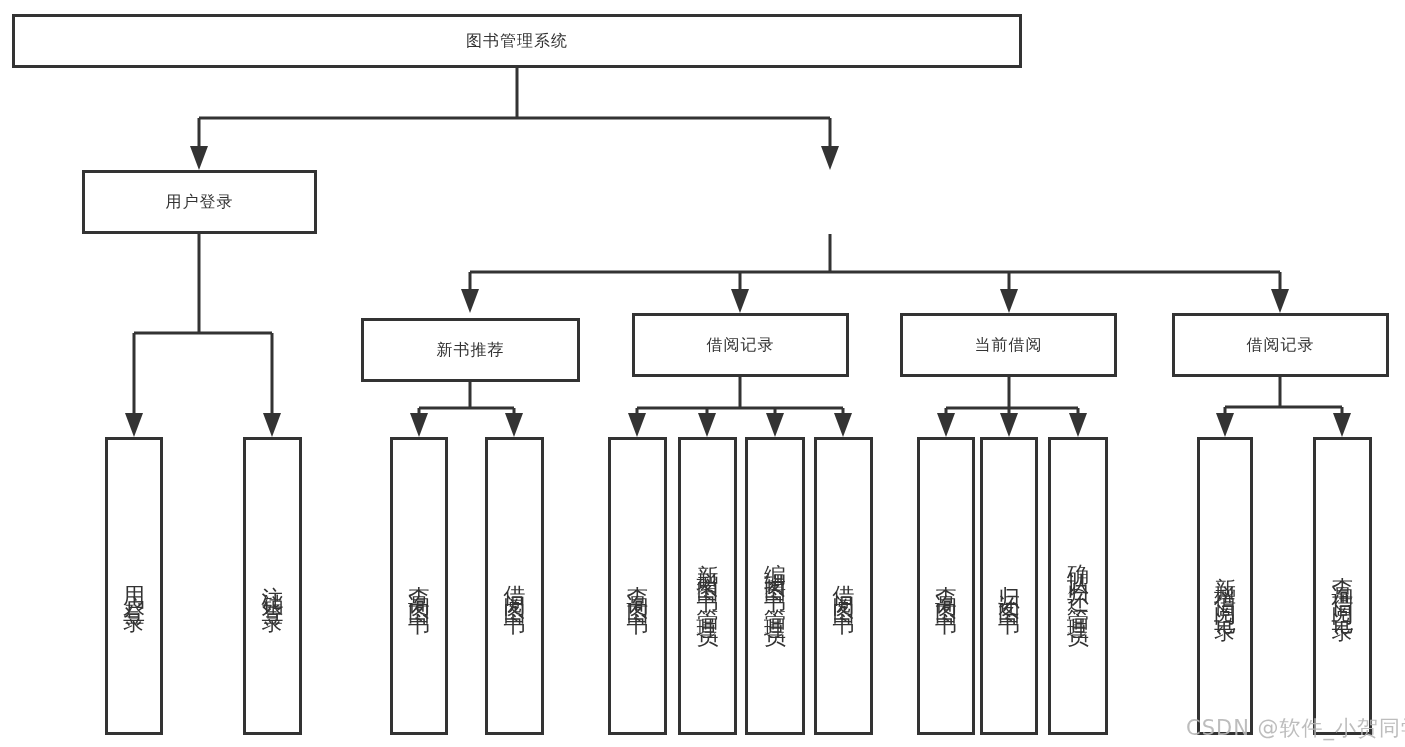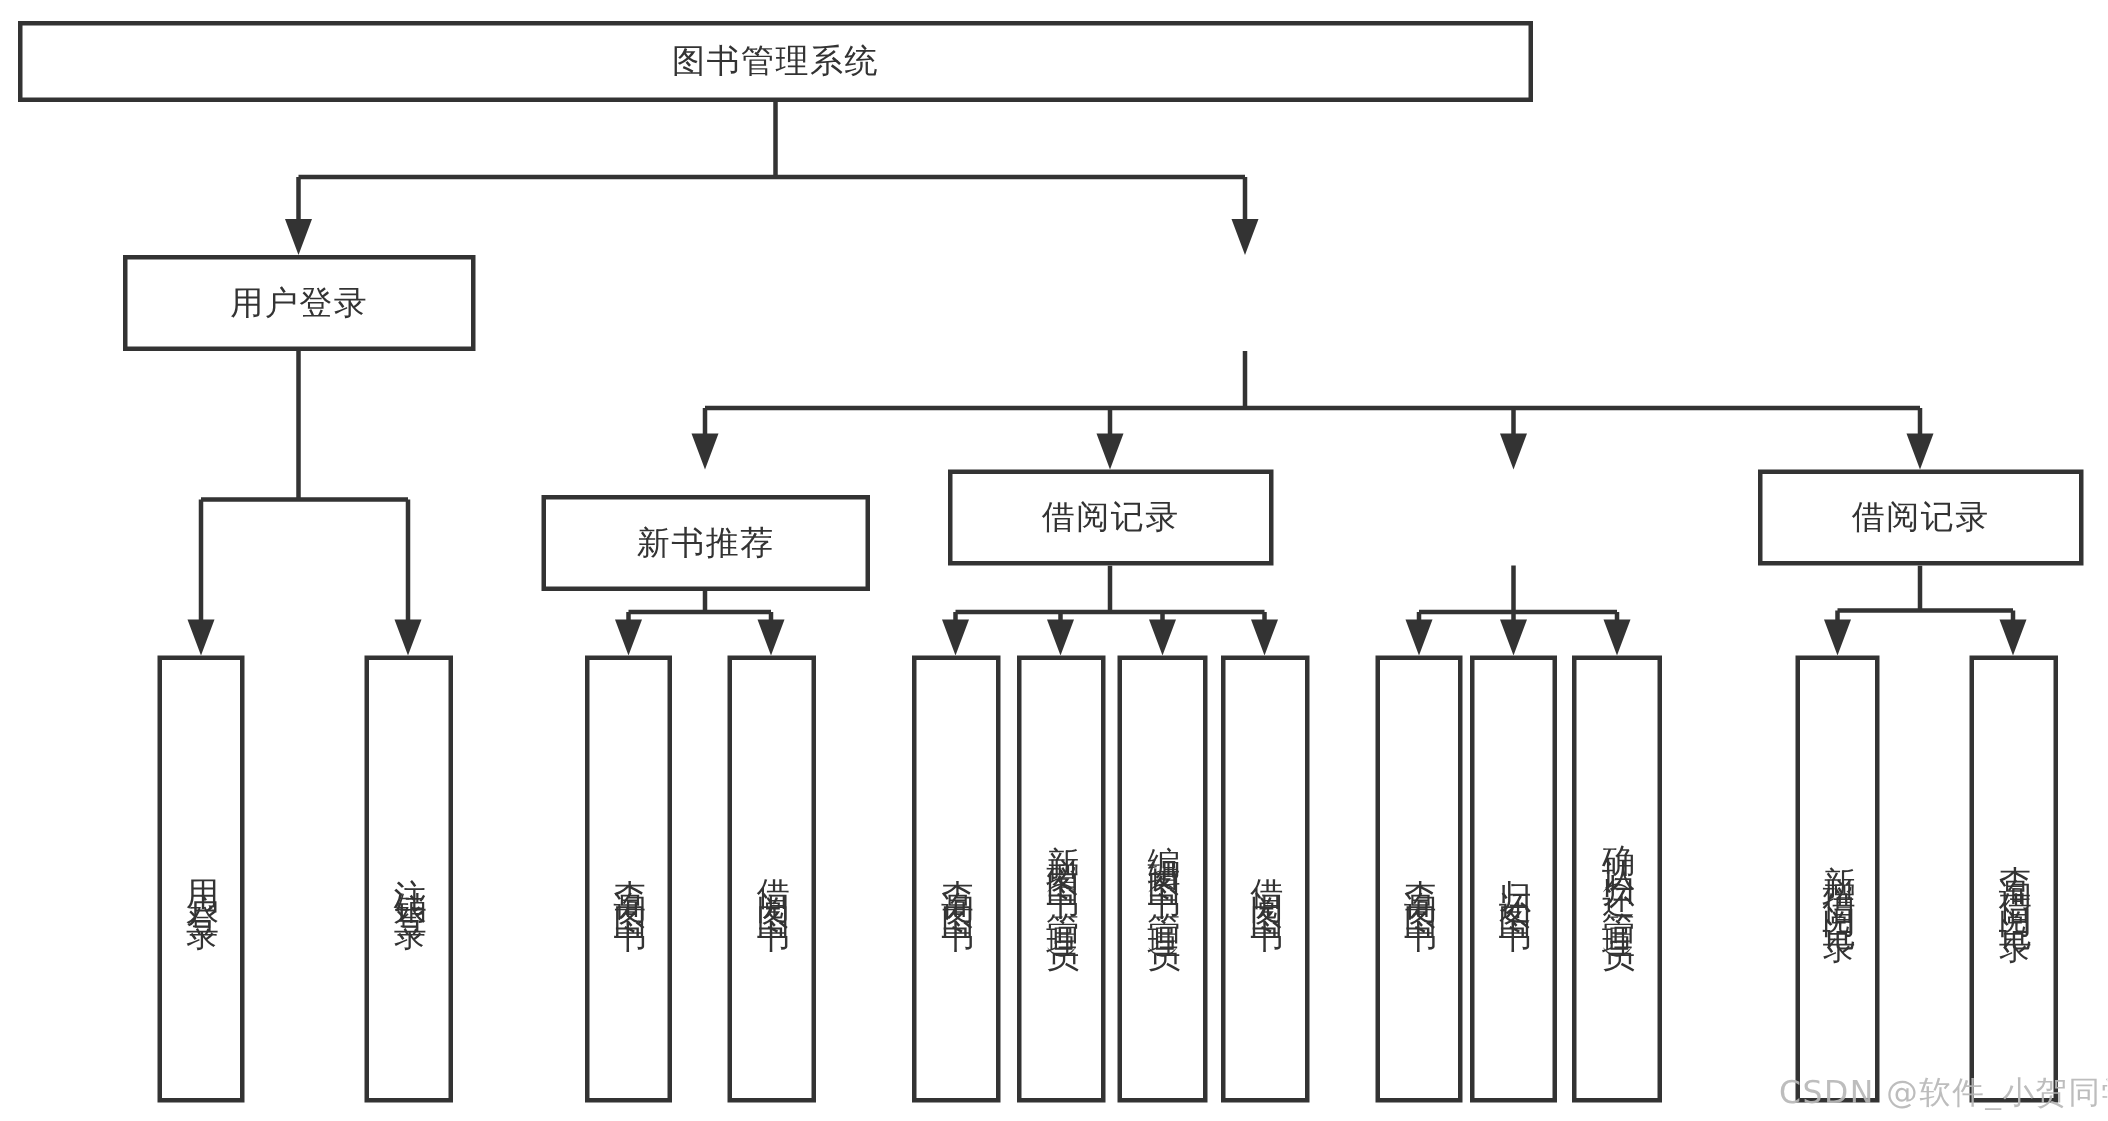--- a/index.html
+++ b/index.html
@@ -36,21 +36,21 @@
     box-sizing: border-box;
     background: #ffffff;
     border: 3px solid #333333;
     color: #333333;
     display: flex;
     align-items: center;
     justify-content: center;
     z-index: 2;
   }
   .h-node {
-    font-size: 22px;
+    font-size: 16px;
     letter-spacing: 1px;
     white-space: nowrap;
   }
   .v-node .vtext {
     writing-mode: vertical-rl;
     text-orientation: mixed;
     font-size: 22px;
     line-height: 1;
     letter-spacing: 9px;
     white-space: nowrap;
@@ -109,25 +109,28 @@
   </svg>
 
   <div class="node h-node" style="left:12px; top:14px; width:1010px; height:54px;">
     <span>图书管理系统</span>
   </div>
 
   <div class="node h-node" style="left:82px; top:170px; width:235px; height:64px;">
     <span>用户登录</span>
   </div>
 
-  <div class="node h-node" style="left:361px; top:330px; width:219px; height:64px;">
+  <div class="node h-node" style="left:361px; top:318px; width:219px; height:64px;">
     <span>新书推荐</span>
   </div>
   <div class="node h-node" style="left:632px; top:313px; width:217px; height:64px;">
     <span>借阅记录</span>
+  </div>
+  <div class="node h-node" style="left:900px; top:313px; width:217px; height:64px;">
+    <span>当前借阅</span>
   </div>
   <div class="node h-node" style="left:1172px; top:313px; width:217px; height:64px;">
     <span>借阅记录</span>
   </div>
 
   <div class="node v-node" style="left:105px; top:437px; width:58px; height:298px;">
     <span class="vtext">用户登录</span>
   </div>
   <div class="node v-node" style="left:243px; top:437px; width:59px; height:298px;">
     <span class="vtext">注销登录</span>

